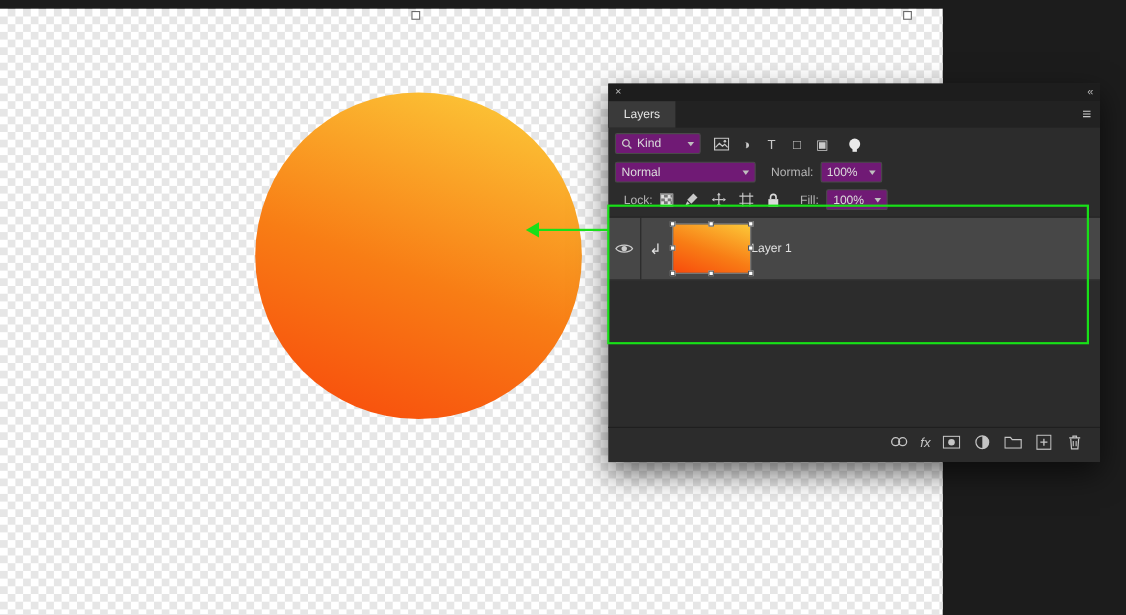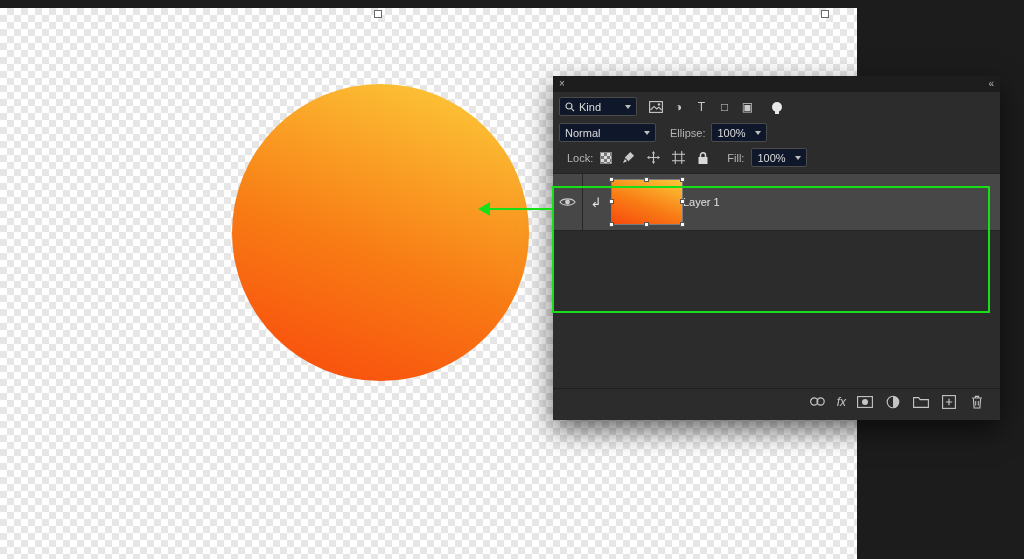--- a/index.html
+++ b/index.html
@@ -28,23 +28,23 @@
   .titlebar .tb-btn{cursor:default;}
   .tabstrip{height:24px;background:#222;display:flex;align-items:stretch;position:relative;}
   .tab{background:#3a3a3a;padding:0 14px;display:flex;align-items:center;color:#e4e4e4;font-size:11px;}
   .panel-menu{position:absolute;right:8px;top:3px;font-size:14px;color:#c8c8c8;}
 
   .row{display:flex;align-items:center;}
   .filter-row{padding:5px 6px 4px;gap:2px;}
   .blend-row{padding:3px 6px;gap:6px;}
   .lock-row{padding:3px 14px 6px;gap:7px;border-bottom:1px solid #232323;}
 
-  .select{height:19px;background:#0f172a;border:1px solid #4a4a4a;border-radius:2px;
+  .select{height:19px;background:#701a75;border:1px solid #4a4a4a;border-radius:2px;
     display:flex;align-items:center;gap:4px;padding:0 5px;color:#dcdcdc;}
-  .sel-kind{width:78px}.sel-mode{width:97px}.sel-val{width:56px}
+  .sel-kind{width:78px}.sel-mode{width:128px}.sel-val{width:56px}
   .chev{width:0;height:0;border-left:3.5px solid transparent;border-right:3.5px solid transparent;
     border-top:4px solid #bfbfbf;margin-left:auto;flex:none;}
   .lbl{color:#b5b5b5;}
   .lbl-op{margin-left:8px;}
 
   .icon-btn{width:21px;height:19px;display:flex;align-items:center;justify-content:center;
     color:#c9c9c9;font-size:12px;line-height:1;}
   .icon-btn.first{margin-left:6px;}
   .toggle-dot{width:10px;height:10px;border-radius:50%;background:#e9e9e9;margin-left:12px;position:relative;}
   .toggle-dot::after{content:"";position:absolute;left:3px;top:9px;width:4px;height:3px;background:#e9e9e9;}
@@ -101,20 +101,26 @@
   <div class="handle h1"></div>
   <div class="handle h2"></div>
 
   <div class="panel">
 
     <div class="titlebar">
       <span class="tb-btn">×</span>
       <span class="tb-btn">«</span>
     </div>
 
+    <div class="tabstrip">
+      <div class="tab">
+        <span>Layers</span>
+      </div>
+      <span class="panel-menu">≡</span>
+    </div>
 
     <div class="row filter-row">
       <div class="select sel-kind">
         <svg width="10" height="10" viewBox="0 0 10 10">
           <circle cx="4" cy="4" r="3" fill="none" stroke="#c9c9c9" stroke-width="1.2"></circle>
           <line x1="6.3" y1="6.3" x2="9" y2="9" stroke="#c9c9c9" stroke-width="1.2"></line>
         </svg>
         <span>Kind</span>
         <i class="chev"></i>
       </div>
@@ -130,21 +136,21 @@
       <span class="icon-btn">□</span>
       <span class="icon-btn">▣</span>
       <span class="toggle-dot"></span>
     </div>
 
     <div class="row blend-row">
       <div class="select sel-mode">
         <span>Normal</span>
         <i class="chev"></i>
       </div>
-      <span class="lbl lbl-op">Ellipse:</span>
+      <span class="lbl lbl-op">Normal:</span>
       <div class="select sel-val">
         <span>100%</span>
         <i class="chev"></i>
       </div>
     </div>
 
     <div class="row lock-row">
       <span class="lbl">Lock:</span>
       <span class="lock-checker"></span>
       <span class="f-btn">

